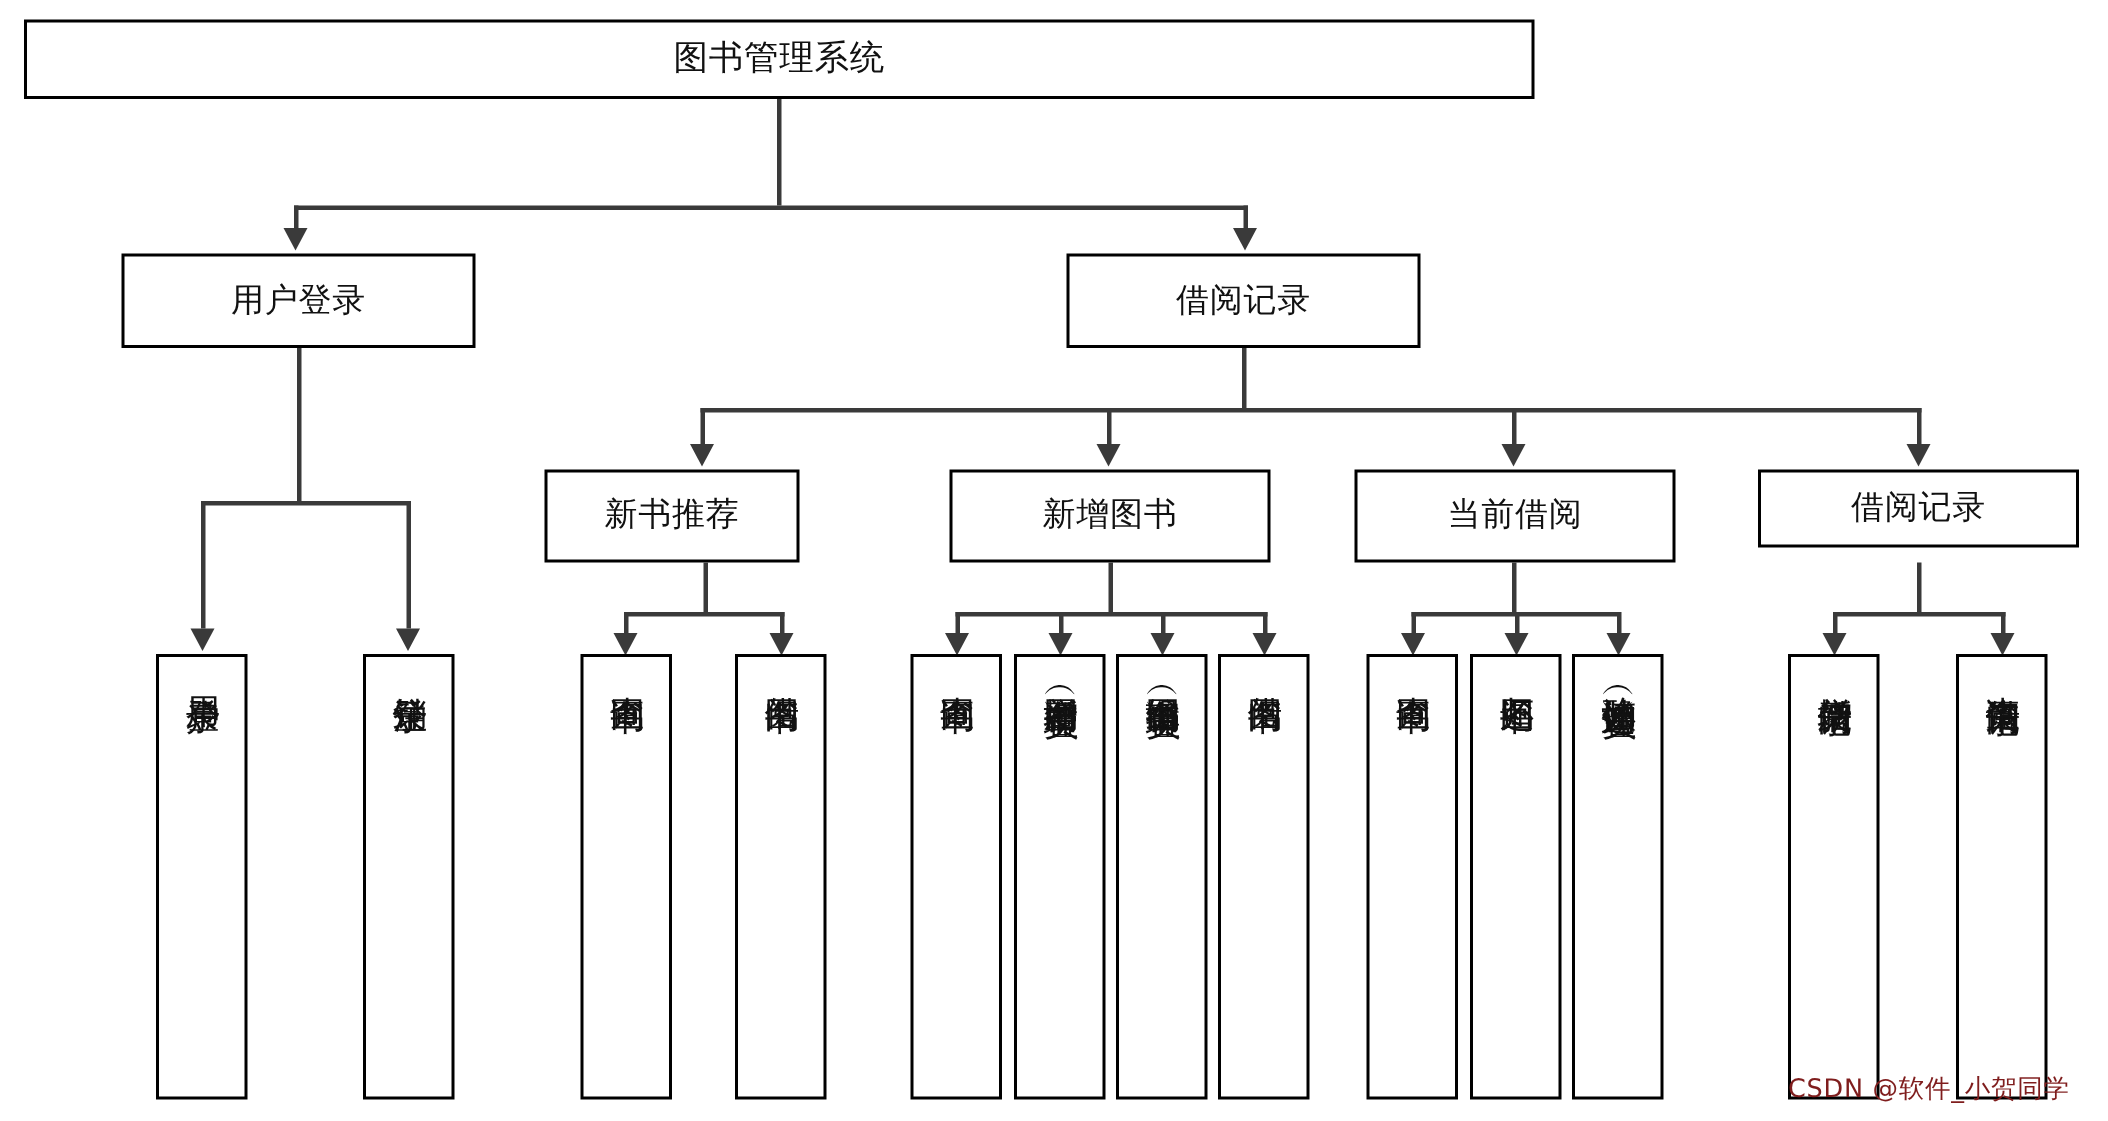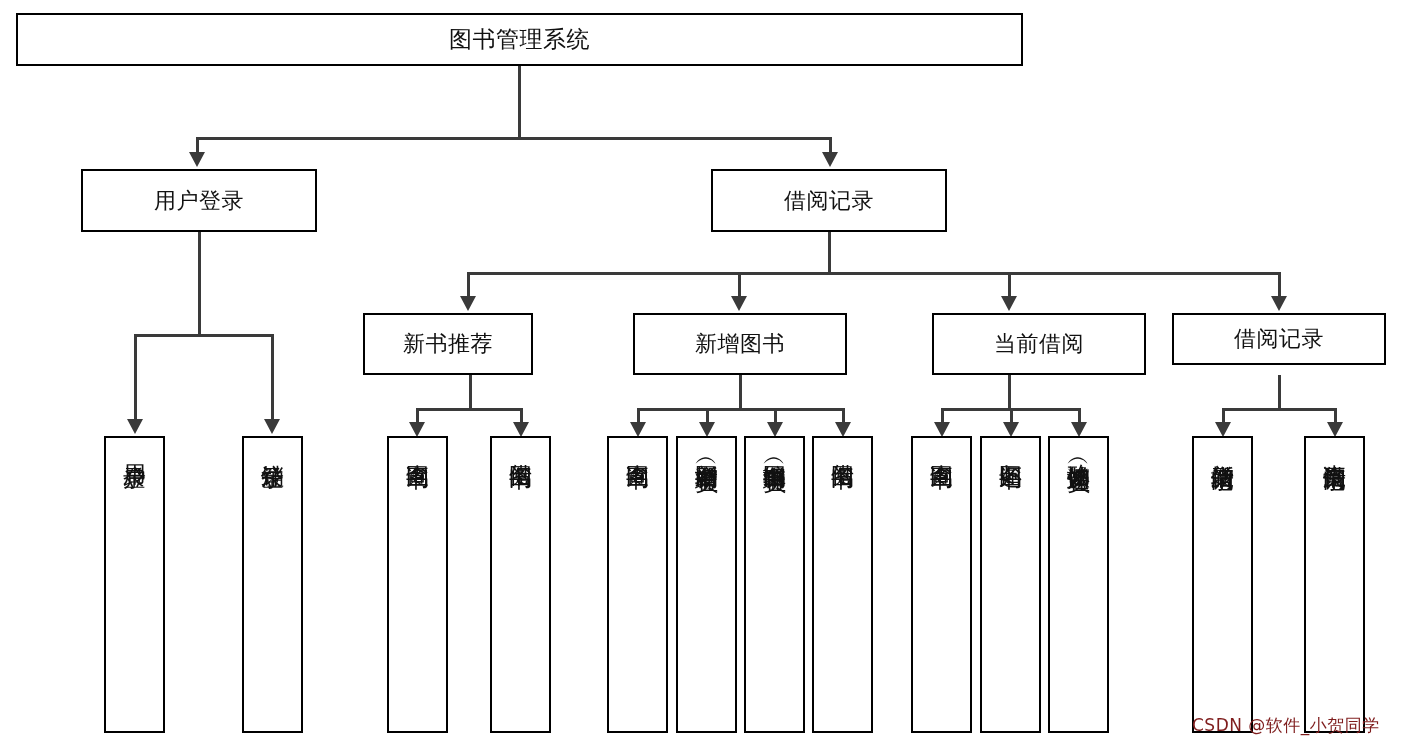--- a/index.html
+++ b/index.html
@@ -134,21 +134,21 @@
   <div class="arrow-head" style="left:1001px; top:296px;"></div>
   <div class="conn-v" style="left:1278px; top:272px; height:24px;"></div>
   <div class="arrow-head" style="left:1271px; top:296px;"></div>
 
   <div class="node horizontal" style="left:363px; top:313px; width:170px; height:62px;">
     <span class="node-label">新书推荐</span>
   </div>
   <div class="node horizontal" style="left:633px; top:313px; width:214px; height:62px;">
     <span class="node-label">新增图书</span>
   </div>
-  <div class="node horizontal" style="left:903px; top:313px; width:214px; height:62px;margin-left:29px;">
+  <div class="node horizontal" style="left:903px; top:313px; width:214px; height:62px;">
     <span class="node-label">当前借阅</span>
   </div>
   <div class="node horizontal" style="left:1172px; top:313px; width:214px; height:52px;">
     <span class="node-label">借阅记录</span>
   </div>
 
   <div class="conn-v" style="left:469px; top:375px; height:33px;"></div>
   <div class="conn-h" style="left:416px; top:408px; width:107px;"></div>
   <div class="conn-v" style="left:416px; top:408px; height:14px;"></div>
   <div class="arrow-head" style="left:409px; top:422px;"></div>

